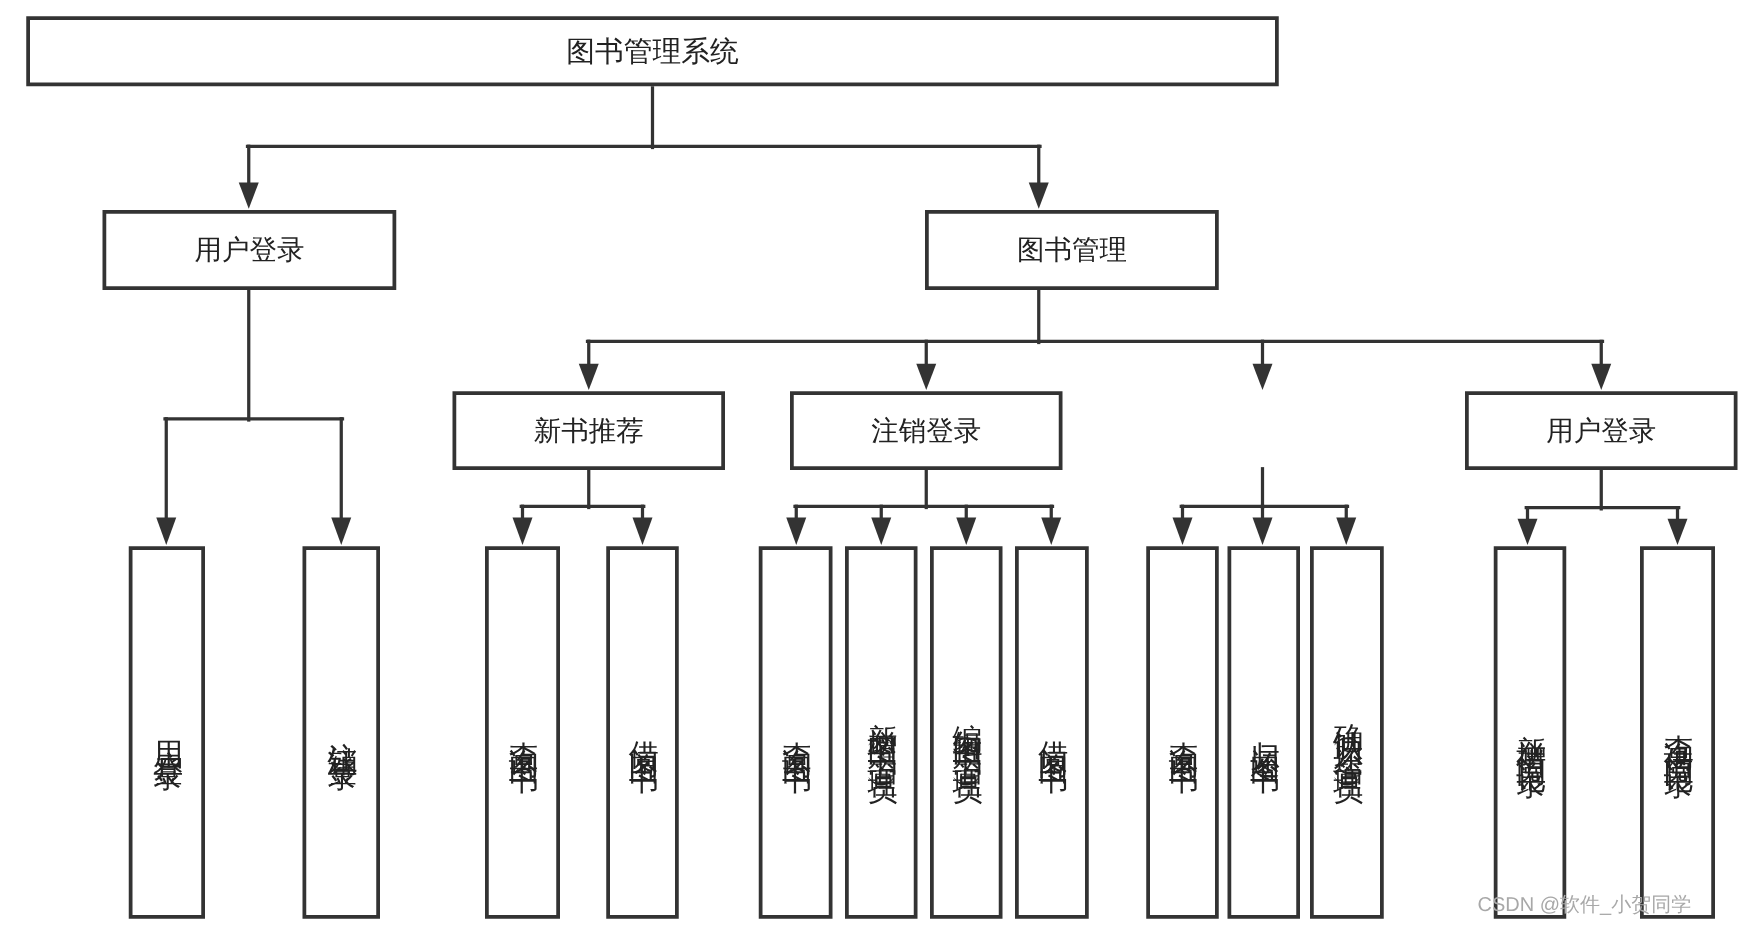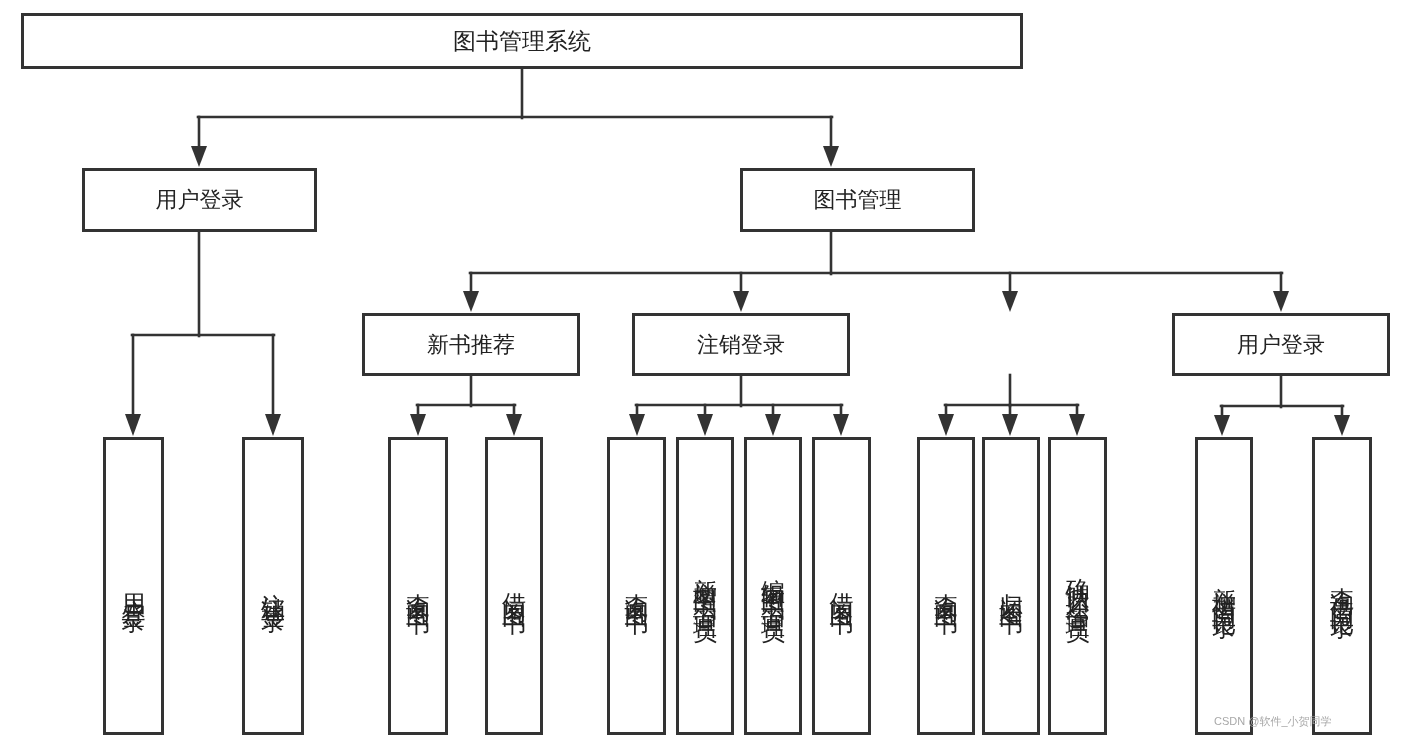--- a/index.html
+++ b/index.html
@@ -41,23 +41,23 @@
   .vtext {
     writing-mode: vertical-rl;
     text-orientation: mixed;
     font-size: 24px;
     letter-spacing: 6px;
     line-height: 1;
     white-space: nowrap;
   }
   .watermark {
     position: absolute;
-    left: 1214px;
+    left: 1182px;
     top: 714px;
-    font-size: 11px;
+    font-size: 16px;
     color: #a8a8a8;
     z-index: 3;
     white-space: nowrap;
   }
 </style>
 </head>
 <body>
 
 <div class="canvas">
 

